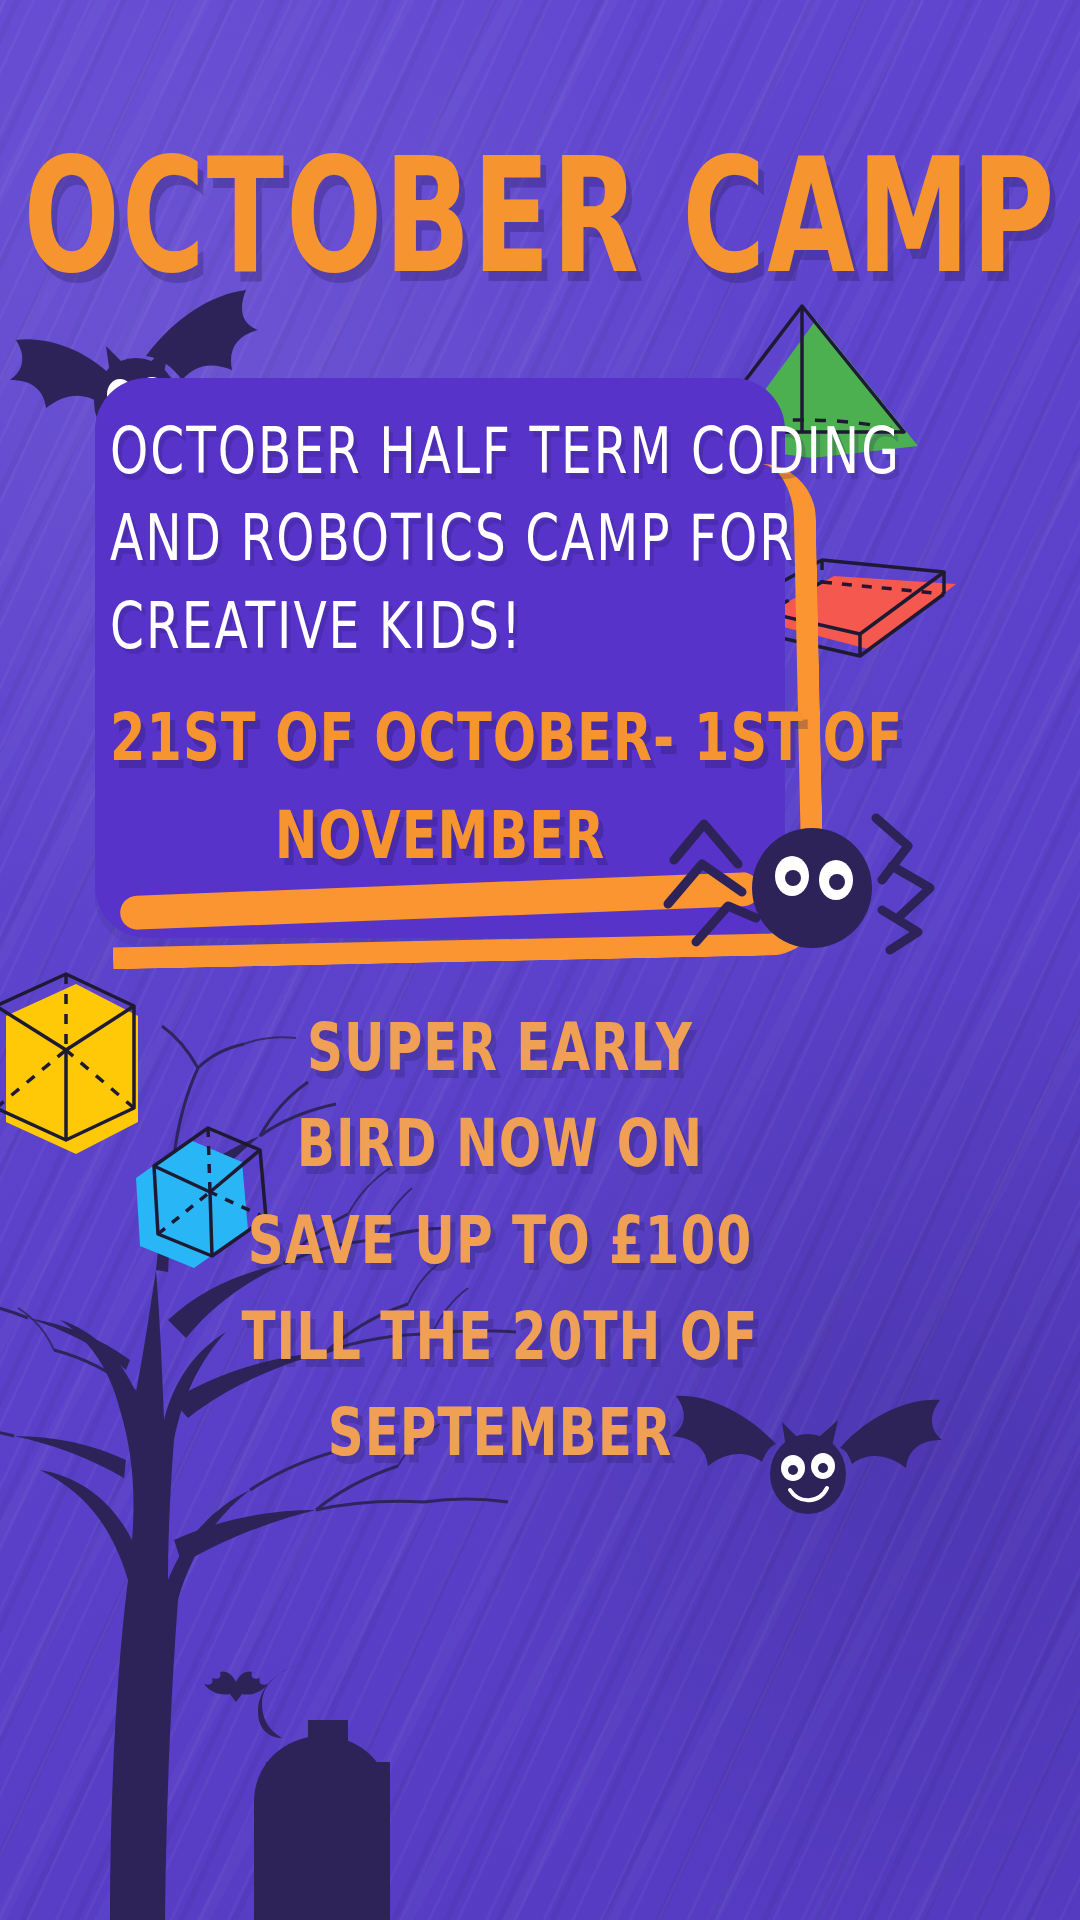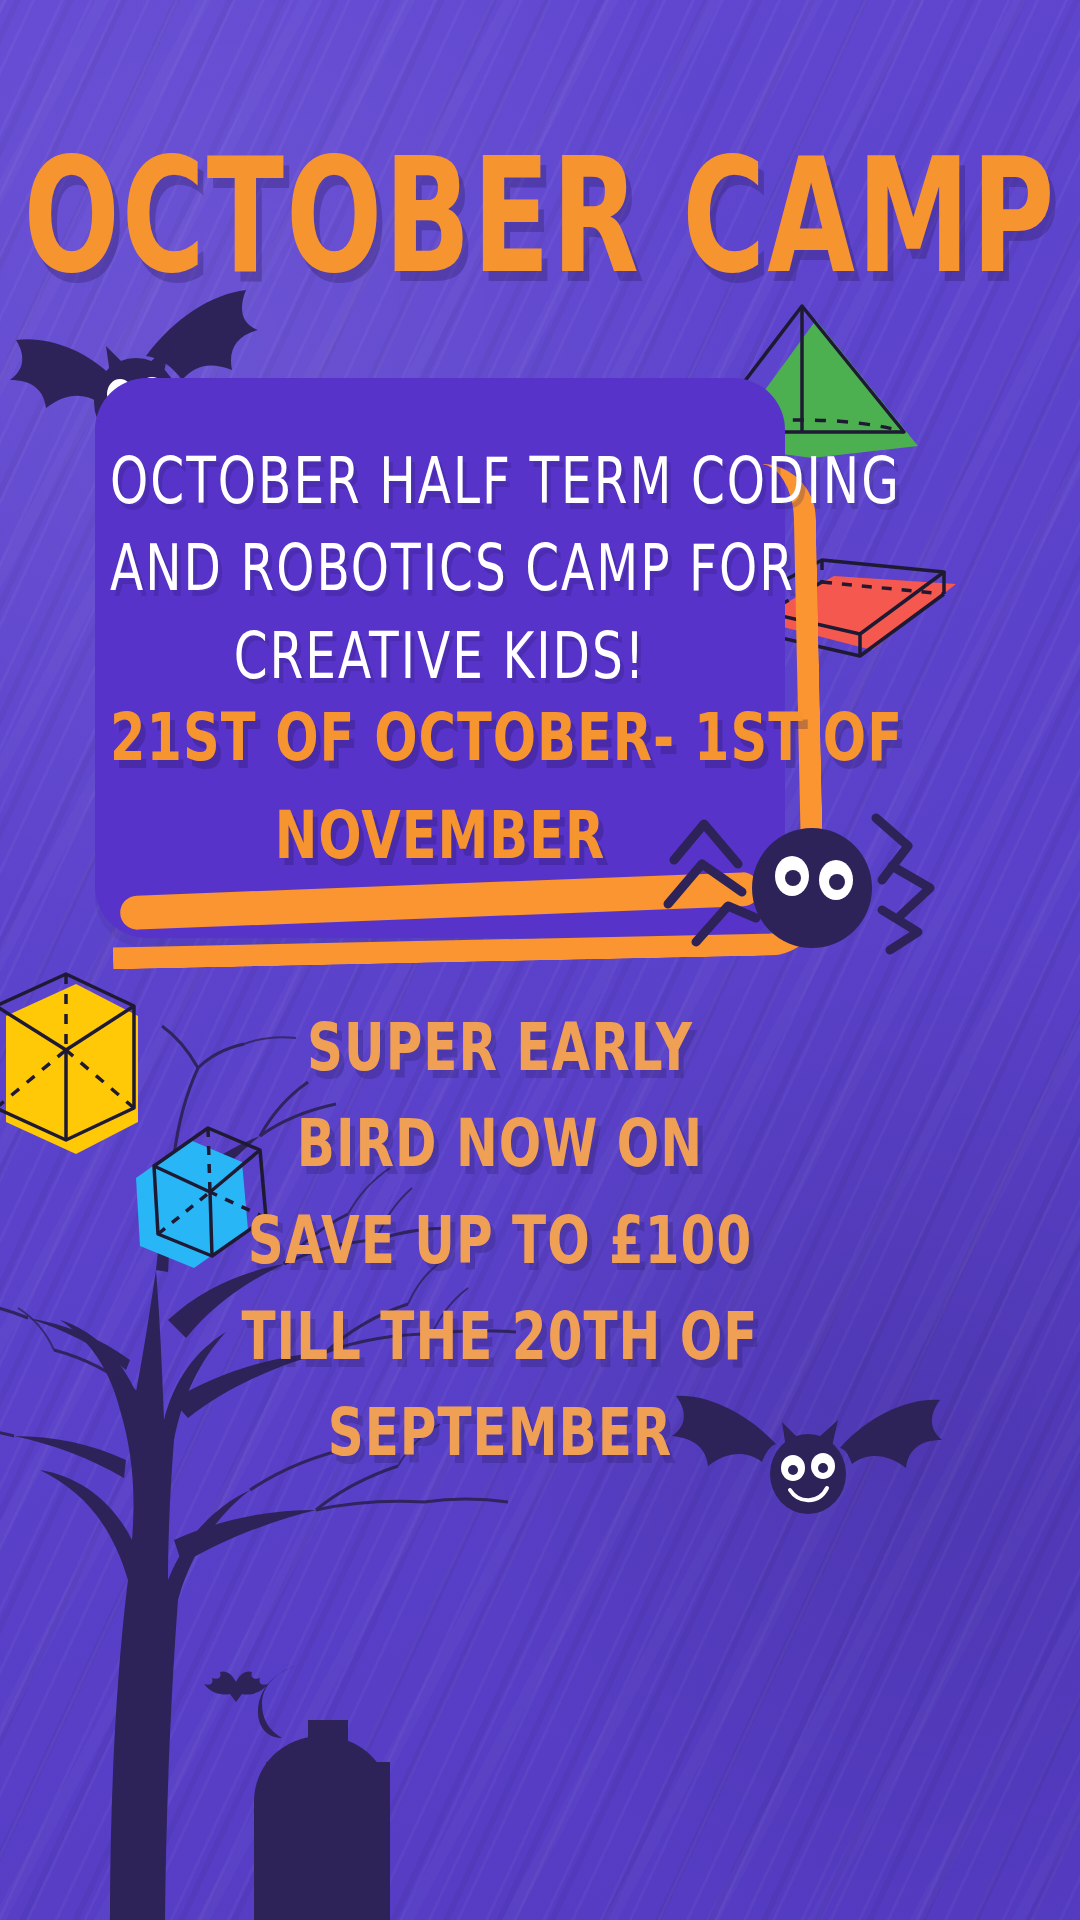--- a/index.html
+++ b/index.html
@@ -97,23 +97,22 @@
     width: 640px;
     height: 34px;
     background: #fa9531;
     border-radius: 20px;
     transform: rotate(-2.2deg);
   }
 
   .card-text {
     position: absolute;
     left: 110px;
-    top: 438px;
+    top: 408px;
     width: 660px;
-    text-align: center;
   }
   .headline {
     font-family: "DejaVu Sans Condensed", "DejaVu Sans", sans-serif;
     font-weight: normal;
     color: #ffffff;
     font-size: 54px;
     line-height: 74px;
     letter-spacing: 2px;
     text-shadow: 4px 5px 0 rgba(40,26,90,0.22);
     transform: scaleY(1.18);

